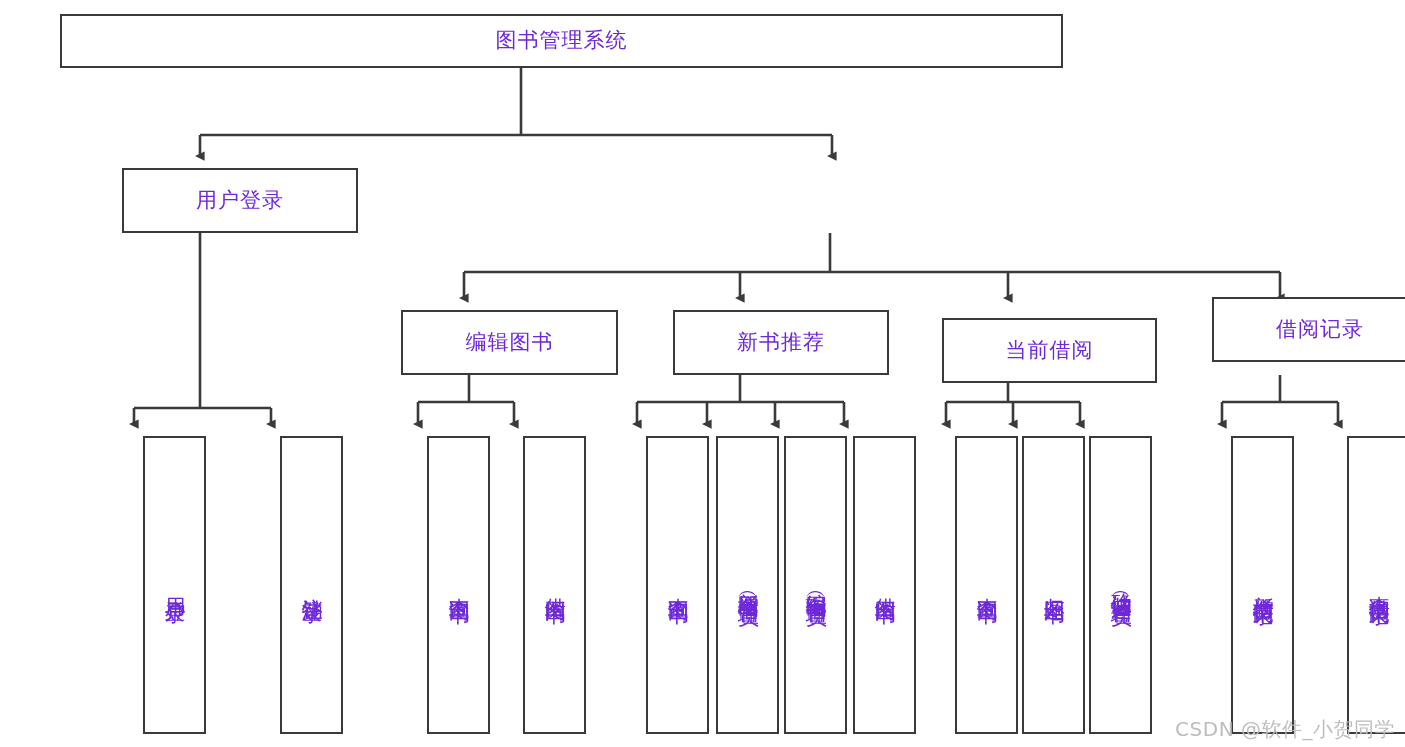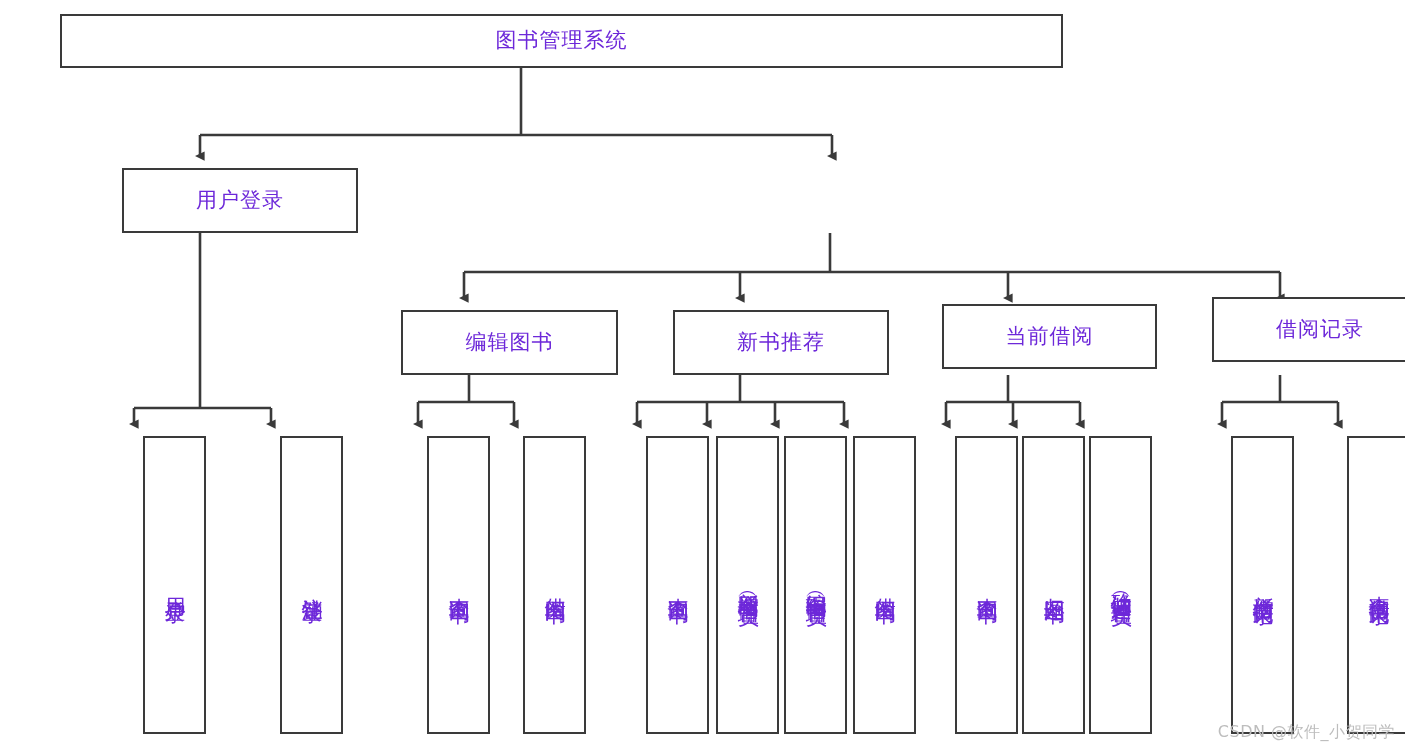--- a/index.html
+++ b/index.html
@@ -58,21 +58,21 @@
     white-space: pre-line;
   }
   .node.vert .label {
     writing-mode: vertical-rl;
     text-orientation: upright;
   }
   #watermark {
     position: absolute;
     right: 10px;
     bottom: 4px;
-    font-size: 16px;
+    font-size: 20px;
     color: #bdbdbd;
     letter-spacing: 0.5px;
     z-index: 5;
     white-space: nowrap;
     user-select: none;
   }
 </style>
 </head>
 <body>
 
@@ -135,21 +135,21 @@
   <div class="node horiz" style="left:82px; top:168px; width:236px; height:65px;">
     <span class="label">用户登录</span>
   </div>
 
   <div class="node horiz" style="left:361px; top:310px; width:217px; height:65px;">
     <span class="label">编辑图书</span>
   </div>
   <div class="node horiz" style="left:633px; top:310px; width:216px; height:65px;">
     <span class="label">新书推荐</span>
   </div>
-  <div class="node horiz" style="left:902px; top:304px; width:215px; height:65px;">
+  <div class="node horiz" style="left:902px; top:318px; width:215px; height:65px;">
     <span class="label">当前借阅</span>
   </div>
   <div class="node horiz" style="left:1172px; top:297px; width:216px; height:65px;">
     <span class="label">借阅记录</span>
   </div>
 
   <div class="node vert" style="left:103px; top:436px; width:63px; height:298px;">
     <span class="label">用户登录</span>
   </div>
   <div class="node vert" style="left:240px; top:436px; width:63px; height:298px;">

